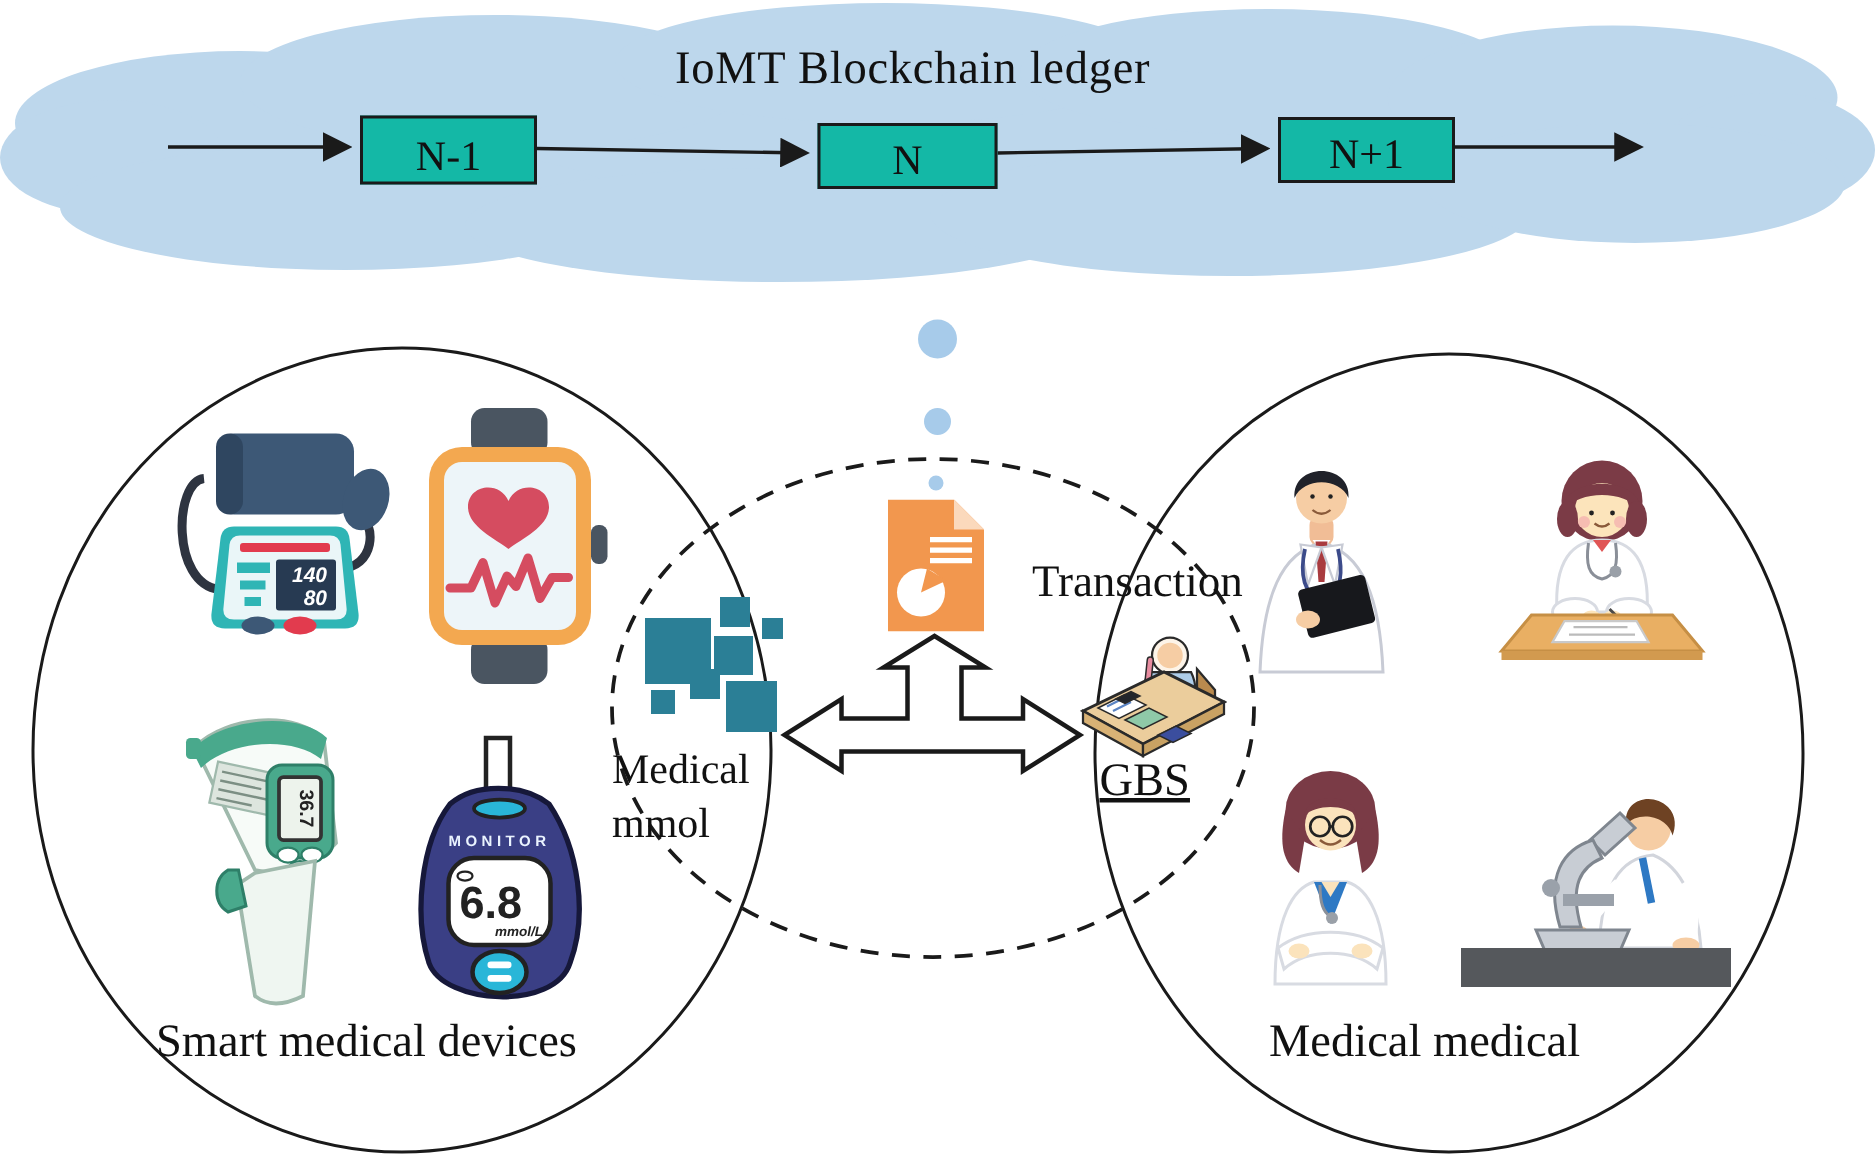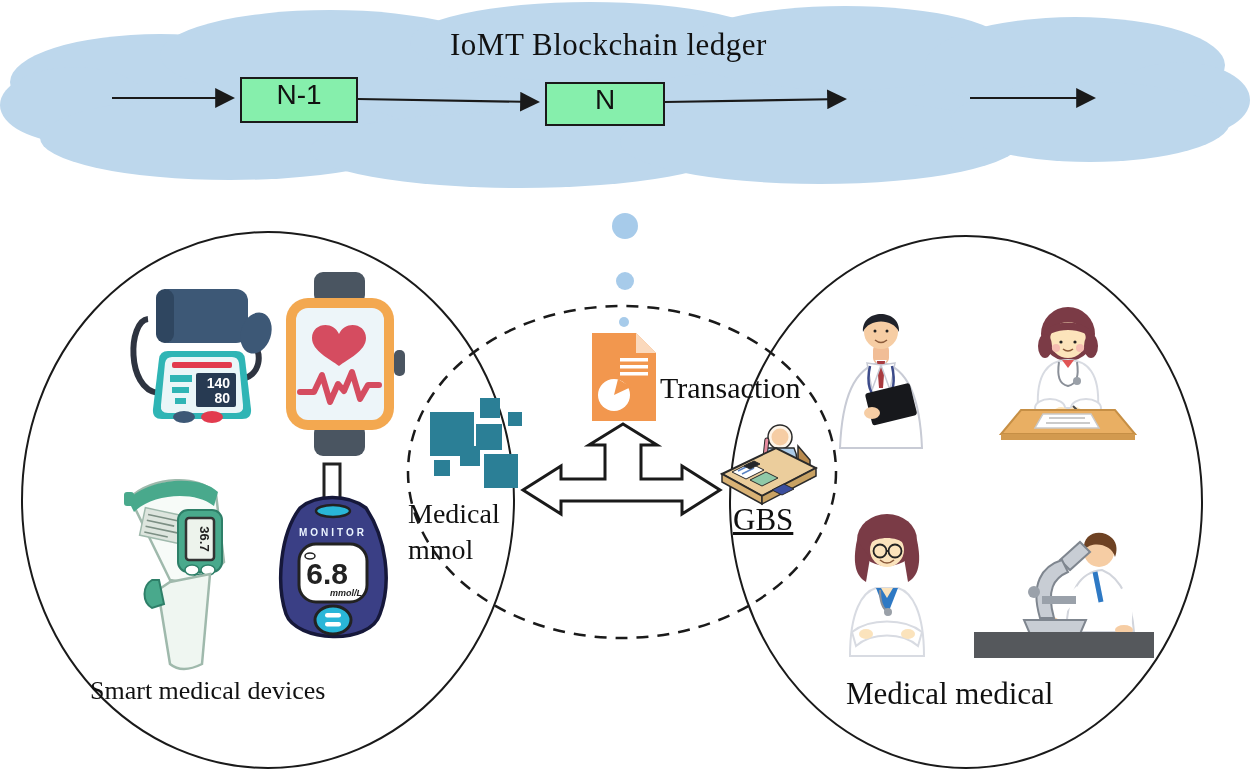--- a/index.html
+++ b/index.html
@@ -1,23 +1,23 @@
 <!DOCTYPE html>
 <html><head>
 <meta charset="utf-8">
 <style>
   html,body{margin:0;padding:0;background:#fff;}
   .stage{position:relative;width:1250px;height:773px;background:#ffffff;overflow:hidden;
          font-family:"Liberation Serif", serif;color:#111;}
   .layer{position:absolute;inset:0;}
   .abs{position:absolute;}
   .lbl{position:absolute;color:#111;line-height:1.08;}
-  .block{position:absolute;background:#86efac;border:2px solid #1a1a1a;
-         display:flex;align-items:flex-start;justify-content:center;
-         font-size:28px;font-family:Liberation Sans, sans-serif;}
+  .block{position:absolute;background:#14b8a6;border:2px solid #1a1a1a;
+         display:flex;align-items:flex-end;justify-content:center;
+         font-size:28px;font-family:Liberation Serif, serif;}
   .title{font-size:31px;letter-spacing:.5px;}
   .center{}
   svg{display:block;}
   text{font-family:"Liberation Sans",sans-serif;}
 </style>
 </head>
 <body>
 
 <div class="stage">
 
@@ -67,33 +67,36 @@
   </svg>
 
   <div class="lbl title abs center" style="left:450px;top:28px;width:320px;">IoMT Blockchain ledger</div>
 
   <div class="block" style="left:240px;top:77px;width:114px;height:42px;">
     <span>N-1</span>
   </div>
   <div class="block" style="left:545px;top:82px;width:116px;height:40px;">
     <span>N</span>
   </div>
+  <div class="block" style="left:852px;top:78px;width:114px;height:40px;">
+    <span>N+1</span>
+  </div>
 
   <div class="abs" style="left:592px;top:333px;">
     <svg width="64" height="88" viewBox="0 0 64 88">
       <path d="M0,0 H44 L64,20 V88 H0 Z" fill="#F2974E"></path>
       <polygon points="44,0 44,20 64,20" fill="#FBD9BC"></polygon>
       <rect x="28" y="25" width="28" height="3.5" fill="#fff"></rect>
       <rect x="28" y="32" width="28" height="3.5" fill="#fff"></rect>
       <rect x="28" y="39" width="28" height="3.5" fill="#fff"></rect>
       <circle cx="22" cy="62" r="16" fill="#fff"></circle>
       <polygon points="22,62 26,46 39,54" fill="#F2974E"></polygon>
     </svg>
   </div>
-  <div class="lbl" style="left:660px;top:372px;font-size:30px;">Transaction</div>
+  <div class="lbl" style="left:688px;top:372px;font-size:30px;">Transaction</div>
 
   <div class="abs" style="left:424px;top:398px;">
     <svg width="100" height="95" viewBox="0 0 100 95" fill="#2B7F96">
       <rect x="6" y="14" width="44" height="44"></rect>
       <rect x="56" y="0" width="20" height="20"></rect>
       <rect x="52" y="26" width="26" height="26"></rect>
       <rect x="84" y="14" width="14" height="14"></rect>
       <rect x="36" y="48" width="20" height="20"></rect>
       <rect x="10" y="62" width="16" height="16"></rect>
       <rect x="60" y="56" width="34" height="34"></rect>
@@ -117,21 +120,21 @@
       <polygon points="42,74 96,46 96,54 42,82" fill="#C9A263" stroke="#2a2a2a" stroke-width="1.5"></polygon>
       <polygon points="12,50 30,41 44,48 26,57" fill="#ffffff" stroke="#2a2a2a" stroke-width="1"></polygon>
       <path d="M18,49 L30,43 M22,52 L34,46" stroke="#5B84C4" stroke-width="1.5"></path>
       <polygon points="30,58 46,50 58,56 42,64" fill="#8FC9A8" stroke="#2a2a2a" stroke-width="1"></polygon>
       <polygon points="24,44 34,39 40,42 30,47" fill="#23262B" stroke="#2a2a2a" stroke-width="1"></polygon>
       <polygon points="52,68 64,62 74,67 62,73" fill="#3B4E9E" stroke="#2a2a2a" stroke-width="1"></polygon>
     </svg>
   </div>
   <div class="lbl center" style="left:733px;top:503px;width:76px;font-size:31px;text-decoration:underline;">GBS</div>
 
-  <div class="abs" style="left:120px;top:283px;">
+  <div class="abs" style="left:108px;top:283px;font-style:italic;">
     <svg width="160" height="145" viewBox="0 0 160 145">
       <path d="M28,36 C8,38 6,106 38,110" stroke="#2E3440" stroke-width="6" fill="none"></path>
       <path d="M118,96 C142,96 144,66 130,58" stroke="#2E3440" stroke-width="6" fill="none"></path>
       <rect x="36" y="6" width="92" height="54" rx="12" fill="#3D5876"></rect>
       <rect x="36" y="6" width="18" height="54" rx="9" fill="#2F4660"></rect>
       <ellipse cx="136" cy="50" rx="15" ry="21" fill="#3D5876" transform="rotate(18 136 50)"></ellipse>
       <path d="M48,68 L116,68 Q124,68 125,76 L131,126 Q132,136 122,136 L42,136 Q32,136 33,126 L39,76 Q40,68 48,68 Z" fill="#2FB5B5"></path>
       <path d="M52,74 L112,74 Q118,74 119,80 L123,122 Q124,130 116,130 L48,130 Q40,130 41,122 L45,80 Q46,74 52,74 Z" fill="#EAF6F8"></path>
       <rect x="52" y="79" width="60" height="6" rx="2" fill="#E23B4E"></rect>
       <rect x="76" y="90" width="40" height="34" rx="2" fill="#273A52"></rect>
@@ -170,37 +173,37 @@
       <rect x="74" y="50" width="28" height="42" rx="3" fill="#EDF3EC" stroke="#333" stroke-width="2.5"></rect>
       <text x="88" y="71" text-anchor="middle" font-size="13" font-weight="bold" fill="#222" transform="rotate(90 88 71)" font-family="DejaVu Sans Mono, monospace">36.7</text>
       <ellipse cx="80" cy="102" rx="7" ry="5" fill="#fff" stroke="#2E7F68" stroke-width="1.5"></ellipse>
       <ellipse cx="96" cy="102" rx="7" ry="5" fill="#fff" stroke="#2E7F68" stroke-width="1.5"></ellipse>
       <ellipse cx="88" cy="112" rx="8" ry="6" fill="#fff" stroke="#2E7F68" stroke-width="1.5"></ellipse>
       <path d="M58,114 L98,106 L90,196 Q70,206 58,196 L46,122 Z" fill="#EFF6F1" stroke="#9FB9AC" stroke-width="2.5"></path>
       <path d="M40,112 C30,118 30,134 40,140 L52,136 L47,112 Z" fill="#49A98C" stroke="#2E7F68" stroke-width="2"></path>
     </svg>
   </div>
 
-  <div class="abs" style="left:272px;top:462px;">
+  <div class="abs" style="left:272px;top:490px;">
     <svg width="125" height="190" viewBox="0 0 125 190">
       <rect x="52" y="2" width="16" height="46" fill="#fff" stroke="#222" stroke-width="3"></rect>
       <path d="M28,46 C8,72 4,122 14,152 C24,180 98,184 108,152 C120,120 114,76 94,46 C76,32 44,32 28,46 Z" fill="#3A3F85" stroke="#16183A" stroke-width="3.5"></path>
       <ellipse cx="61" cy="49" rx="17" ry="6" fill="#29B6D8" stroke="#222" stroke-width="2.5"></ellipse>
       <text x="61" y="74" text-anchor="middle" font-size="10" letter-spacing="3" font-weight="bold" fill="#EAF3FF">MONITOR</text>
       <rect x="27" y="82" width="68" height="58" rx="17" fill="#fff" stroke="#222" stroke-width="3"></rect>
       <ellipse cx="38" cy="94" rx="5" ry="3" fill="none" stroke="#222" stroke-width="1.5"></ellipse>
       <text x="76" y="122" text-anchor="end" font-size="30" font-weight="bold" fill="#222" font-family="DejaVu Sans Mono, monospace">6.8</text>
       <text x="90" y="134" text-anchor="end" font-size="9" font-style="italic" font-weight="bold" fill="#222">mmol/L</text>
       <ellipse cx="61" cy="158" rx="18" ry="14" fill="#29B6D8" stroke="#222" stroke-width="3"></ellipse>
       <rect x="53" y="151" width="16" height="4.5" rx="2.2" fill="#fff"></rect>
       <rect x="53" y="160" width="16" height="4.5" rx="2.2" fill="#fff"></rect>
     </svg>
   </div>
 
-  <div class="lbl center" style="left:90px;top:677px;width:340px;font-size:26px;">Smart medical devices</div>
+  <div class="lbl center" style="left:104px;top:677px;width:340px;font-size:31px;">Smart medical devices</div>
 
   <div class="abs" style="left:820px;top:300px;">
     <svg width="122" height="150" viewBox="0 0 122 150">
       <rect x="53" y="44" width="16" height="20" rx="6" fill="#F1BD96"></rect>
       <path d="M20,148 C22,98 34,68 61,62 C88,68 100,98 102,148 Z" fill="#fff" stroke="#C8CBD5" stroke-width="2"></path>
       <polygon points="55,60 67,60 61,68" fill="#fff"></polygon>
       <polygon points="57,61 65,61 63,88 59,88" fill="#A93B3F"></polygon>
       <path d="M47,63 L61,65 L52,90 Z" fill="#fff" stroke="#C8CBD5" stroke-width="1.5"></path>
       <path d="M75,63 L61,65 L70,90 Z" fill="#fff" stroke="#C8CBD5" stroke-width="1.5"></path>
       <circle cx="61" cy="32" r="17" fill="#F6CDA4"></circle>

